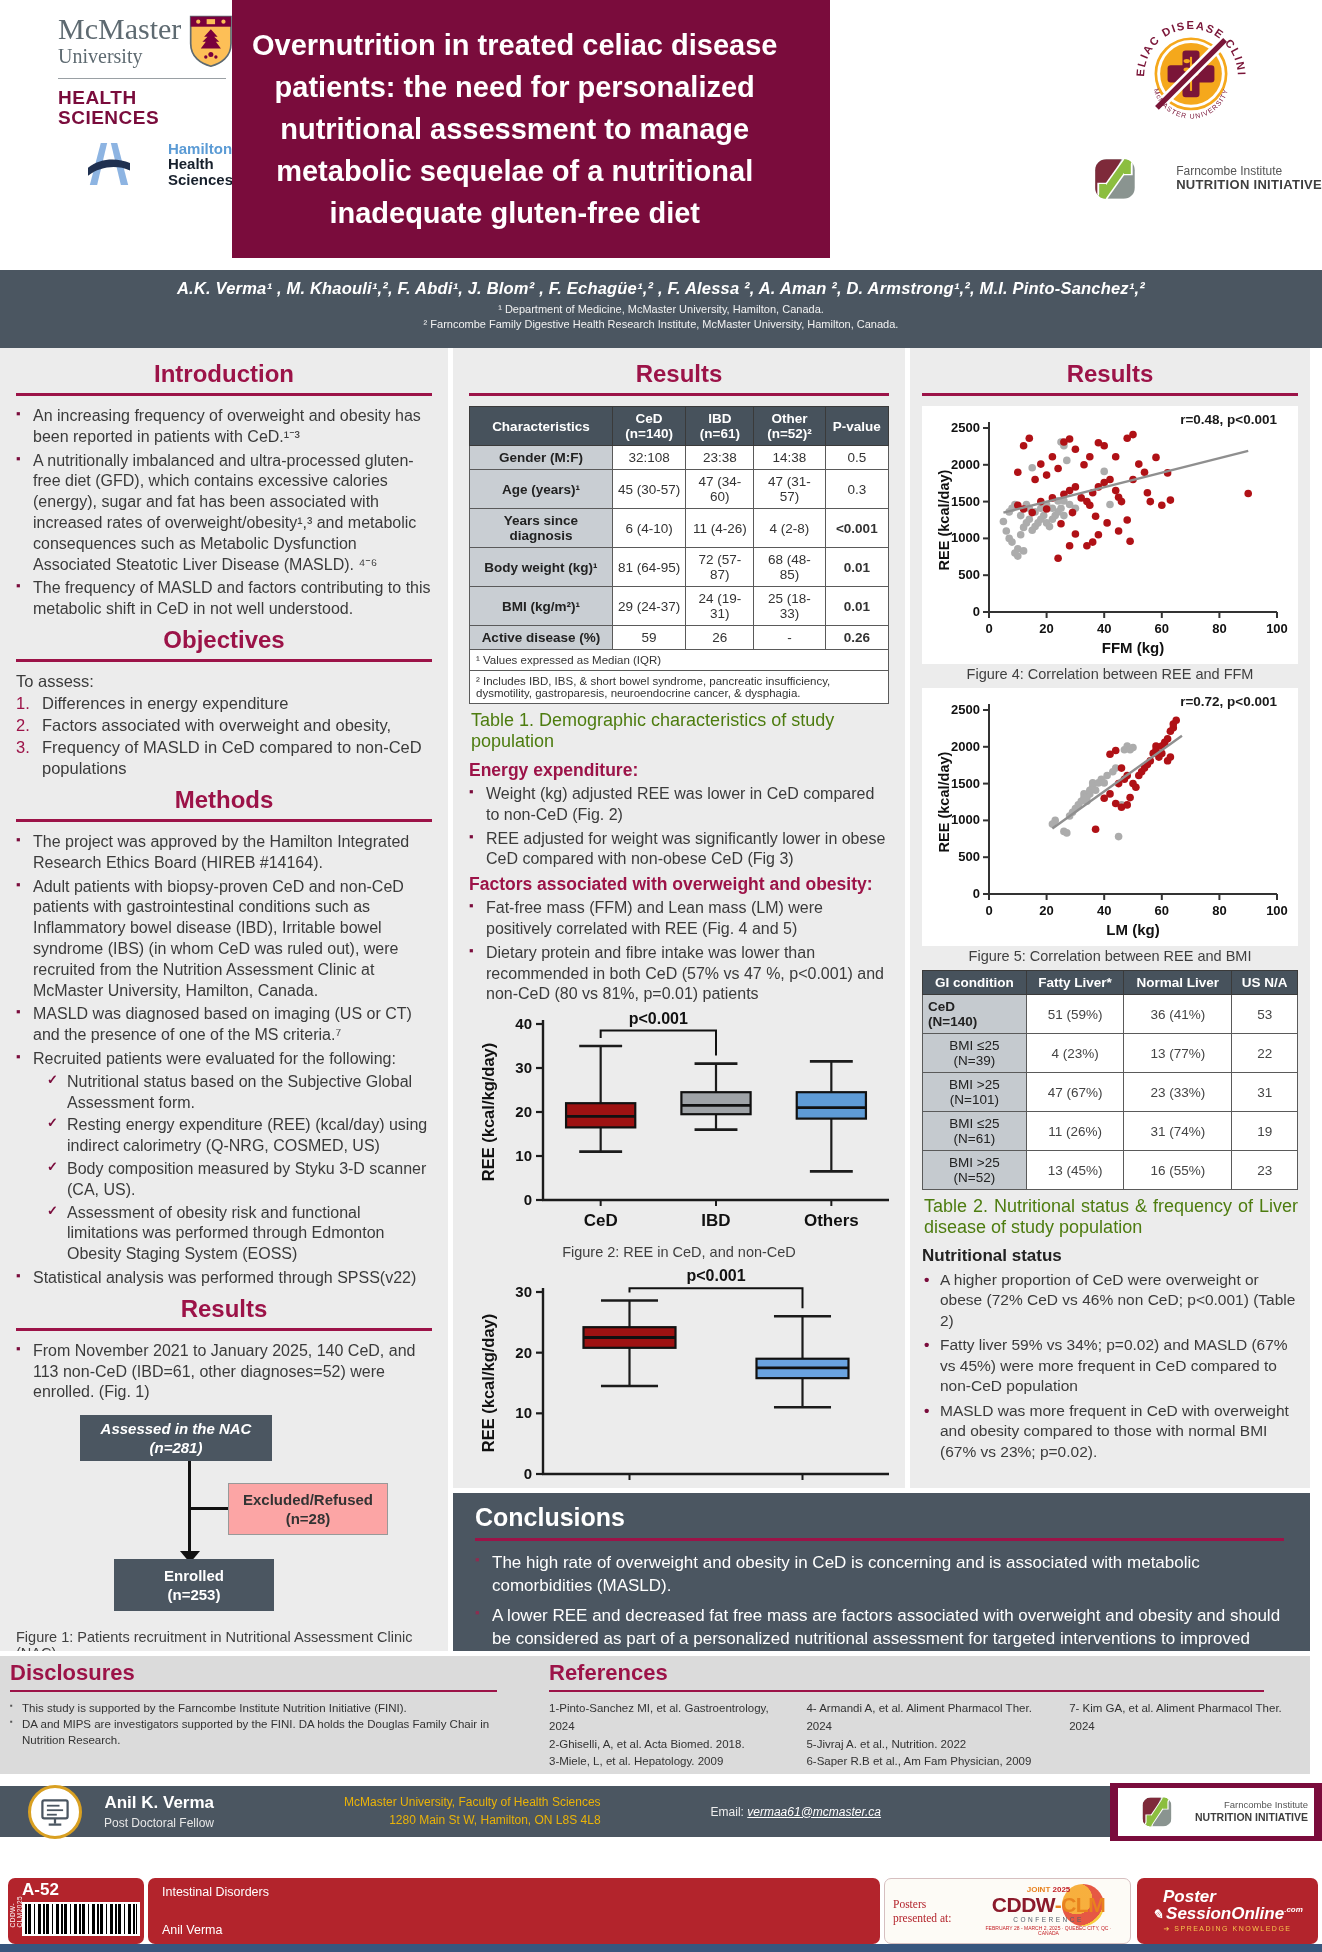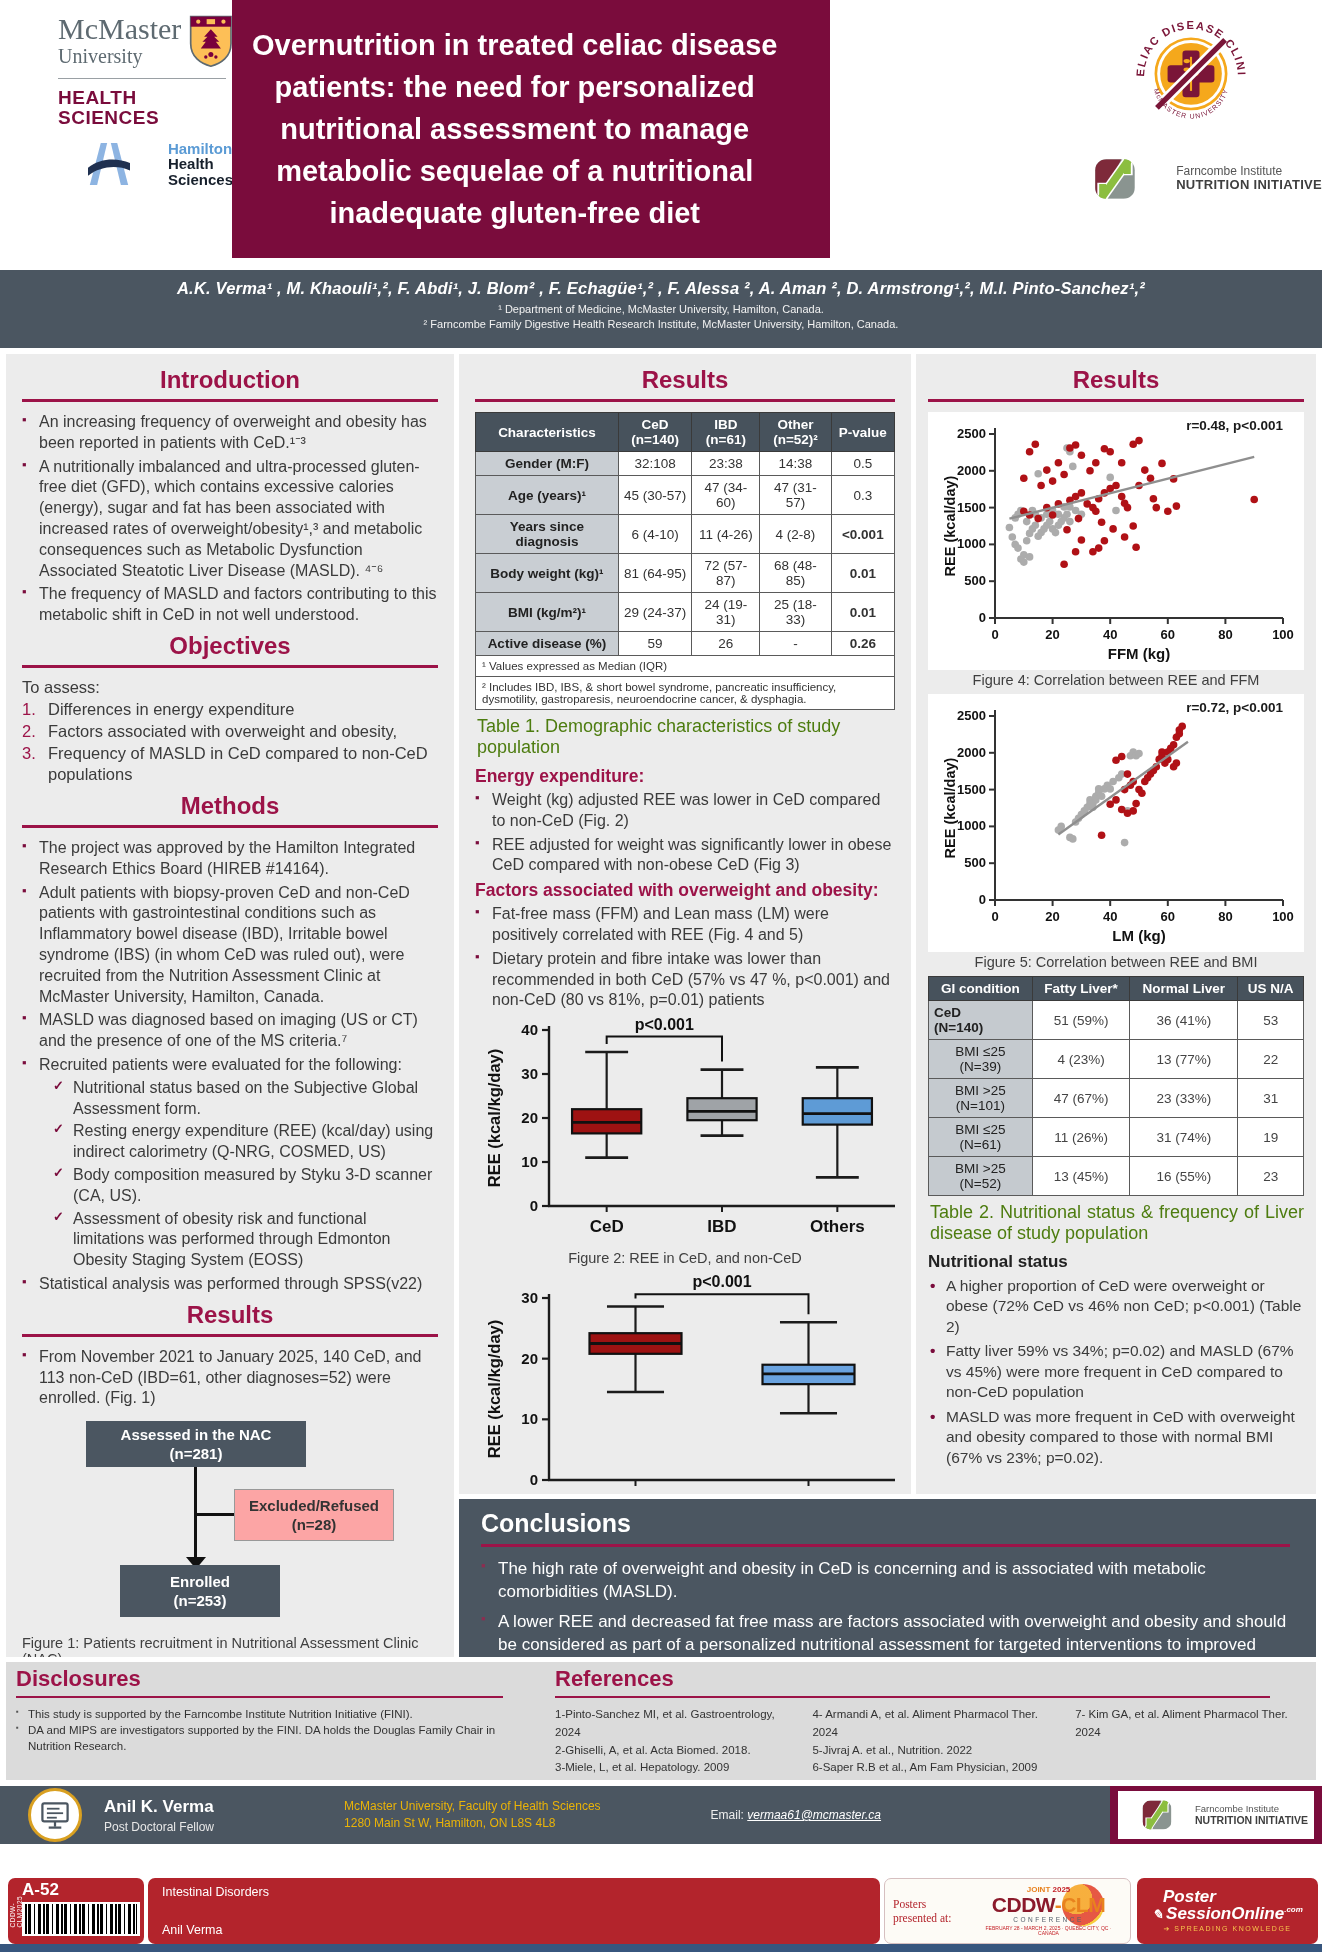--- a/index.html
+++ b/index.html
@@ -37,21 +37,21 @@
   
   .authors-bar{position:absolute;top:270px;left:0;width:1322px;height:78px;background:var(--slate);
     color:#fff;text-align:center;padding-top:9px;}
   .authors{font-size:16.5px;font-weight:bold;letter-spacing:.2px;font-style:italic;}
   .aff{font-size:11px;margin-top:5px;color:#f2f2f2;}
   .aff2{margin-top:3px;}
 
   
   .main{position:absolute;top:348px;left:0;width:1322px;height:1438px;background:#fff;
     display:grid;grid-template-columns:448px 452px 400px;grid-template-rows:1140px 158px 118px;
-    gap:5px;padding:6px;}
+    gap:5px;}
   .panel{background:var(--panel);overflow:hidden;padding:6px 16px 8px 16px;}
   .panel.left{grid-column:1;grid-row:1 / 3;}
   .panel.mid{grid-column:2;grid-row:1;}
   .panel.right{grid-column:3;grid-row:1;padding:6px 12px;}
   h2.sec{color:var(--mar2);font-size:24px;text-align:center;font-weight:bold;
     border-bottom:3px solid var(--mar2);padding-bottom:5px;margin:6px 0 10px 0;}
   .blist{list-style:none;}
   .blist li{position:relative;padding-left:17px;font-size:16px;line-height:1.3;color:var(--ink);margin-bottom:3px;}
   .blist li::before{content:"▪";position:absolute;left:0;top:0;color:var(--mar);font-size:13px;}
   .lead{font-size:16.5px;color:var(--ink);margin-bottom:2px;}
@@ -61,21 +61,21 @@
   ul.checks{list-style:none;margin:2px 0 2px 14px;}
   ul.checks li{position:relative;padding-left:20px;font-size:16px;line-height:1.3;color:var(--ink);margin-bottom:2px;}
   ul.checks li::before{content:"✓";position:absolute;left:0;top:0;color:var(--mar);font-weight:bold;}
 
   
   .flow{position:relative;height:208px;margin-top:10px;}
   .fbox{position:absolute;font-weight:bold;text-align:center;white-space:pre-line;font-size:15px;line-height:1.3;
     display:flex;align-items:center;justify-content:center;}
   .fbox.dark{background:var(--slate);color:#fff;}
   .fbox.light{background:#fca5a5;color:#333;border:1.5px solid #999;}
-  .b1{left:64px;top:2px;width:220px;height:46px;}
+  .b1{left:64px;top:2px;width:192px;height:46px;font-style:italic;}
   .excl{left:212px;top:70px;width:160px;height:52px;}
   .b2{left:98px;top:146px;width:160px;height:52px;}
   .fline-v{position:absolute;left:172px;top:48px;width:3px;height:92px;background:#111;}
   .fline-h{position:absolute;left:172px;top:94px;width:42px;height:3px;background:#111;}
   .farrow{position:absolute;left:164px;top:138px;width:0;height:0;border-left:10px solid transparent;
     border-right:10px solid transparent;border-top:12px solid #111;}
   .figcap{font-size:14.5px;color:#3f3f3f;margin-top:8px;}
   .figcap.c{text-align:center;margin:2px 0 6px 0;}
   .tabcap{font-size:18px;color:#4d7c0f;margin:6px 0 8px 2px;}
   .tabcap.just{text-align:justify;}
@@ -113,22 +113,22 @@
     padding-bottom:4px;margin-bottom:8px;display:inline-block;min-width:96%;}
   .disc ul{list-style:none;}
   .disc li{position:relative;padding-left:12px;font-size:11.5px;line-height:1.4;color:#333;}
   .disc li::before{content:"▪";position:absolute;left:0;top:0;color:#555;font-size:8px;}
   .refs{flex:1;padding:4px 16px 4px 14px;}
   .refcols{display:flex;gap:26px;}
   .refcols ul{list-style:none;}
   .refcols li{font-size:11.5px;line-height:1.55;color:#333;}
 
   
-  .footer{position:absolute;top:1786px;left:0;width:1322px;height:58px;background:var(--slate);
-    display:flex;align-items:center;}
+  .footer{position:absolute;top:1786px;left:0;width:1322px;height:51px;background:var(--slate);
+    display:flex;align-items:center;text-align:right;}
   .avatar{width:54px;height:54px;border-radius:50%;background:#fff;border:3px solid #D9A021;
     display:flex;align-items:center;justify-content:center;margin-left:28px;flex-shrink:0;}
   .fname{margin-left:22px;color:#fff;}
   .fname .n{font-size:17px;font-weight:bold;}
   .fname .r{font-size:12px;margin-top:3px;color:#e8e8e8;}
   .forg{margin-left:130px;color:#eab308;font-size:12px;line-height:1.45;}
   .femail{margin-left:110px;color:#eee;font-size:12px;}
   .femail a{color:#fff;font-style:italic;}
   .footer-maroon{margin-left:auto;width:212px;height:58px;background:var(--mar);display:flex;align-items:center;justify-content:center;}
   .fi-card{background:#fff;width:196px;height:48px;display:flex;align-items:center;gap:5px;padding:2px 6px;}

